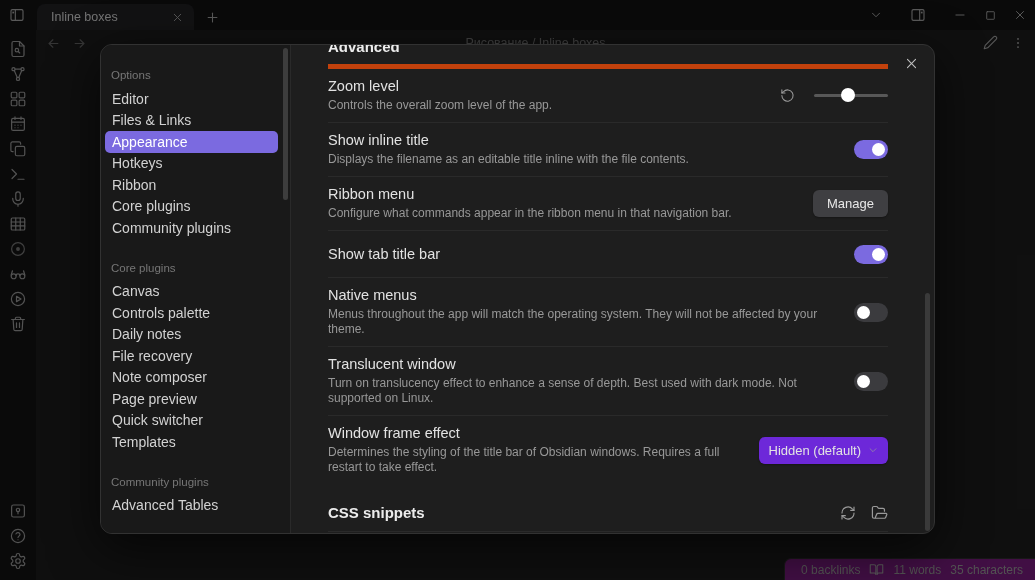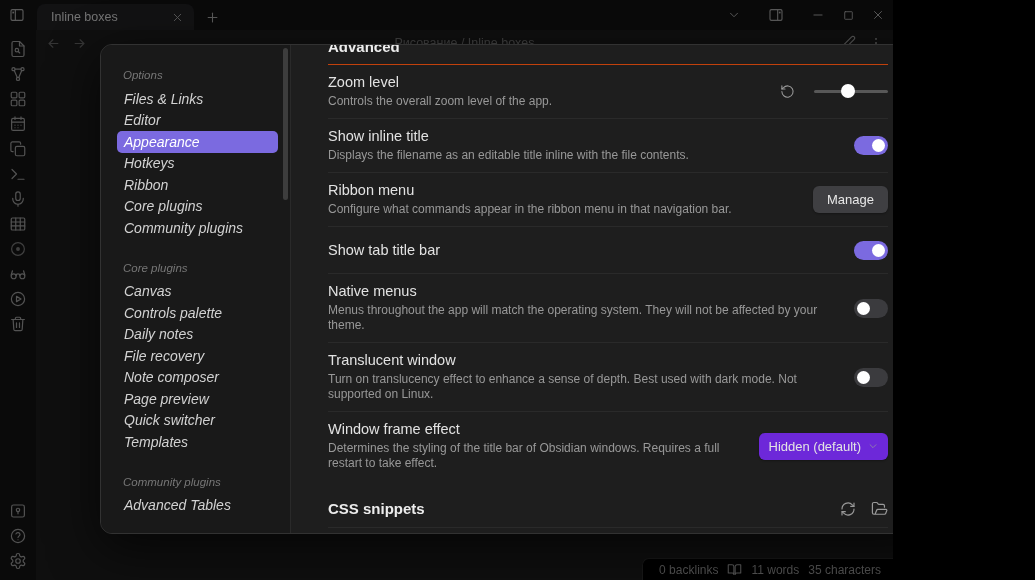--- a/index.html
+++ b/index.html
@@ -1,18 +1,18 @@
 <!DOCTYPE html>
 <html><head>
 <meta charset="utf-8">
 <style>
   * { margin:0; padding:0; box-sizing:border-box; }
   html,body { background:#000; }
   .window {
-    position:relative; width:893px; height:580px; overflow:hidden;
+    position:relative; width:1035px; height:580px; overflow:hidden;
     background:#1b1b1b; font-family:"Liberation Sans", sans-serif;
     -webkit-font-smoothing:antialiased;
   }
   svg { display:block; }
   .ic { stroke:#9a9a9a; fill:none; stroke-width:1.7; stroke-linecap:round; stroke-linejoin:round; }
 
   
   .titlebar { position:absolute; top:0; left:0; right:0; height:30px; background:#121212; display:flex; align-items:flex-end; }
   .tb-toggle { position:absolute; left:9px; top:7px; }
   .tab { margin-left:37px; width:157px; height:26px; background:#1f1f22; border-radius:8px 8px 0 0;
@@ -34,47 +34,47 @@
 
   
   .workspace { position:absolute; left:36px; top:30px; right:0; bottom:0; background:#1b1b1b; }
   .view-header { position:relative; height:27px; }
   .nav-arrows { position:absolute; left:10px; top:6px; display:flex; gap:11px; }
   .nav-arrows .ic { stroke:#5d5d5d; }
   .breadcrumb { position:absolute; left:0; right:0; top:6px; text-align:center; font-size:12.5px; color:#6f6f6f; }
   .vh-right { position:absolute; right:10px; top:5px; display:flex; gap:13px; align-items:center; }
 
   
-  .status-bar { position:absolute; right:0; bottom:0; height:22px; background:#000000;
+  .status-bar { position:absolute; right:0; bottom:0; height:22px; background:#701a75;
                 border:1px solid #2a2a2a; border-right:none; border-bottom:none; border-radius:7px 0 0 0;
                 display:flex; align-items:center; gap:9px; padding:0 12px 0 16px; font-size:12px; color:#8f8f8f; }
 
   
   .overlay { position:absolute; inset:0; background:rgba(0,0,0,0.42); }
 
   
   .modal { position:absolute; left:100px; top:44px; width:835px; height:490px;
            background:#1e1e1e; border:1px solid #323232; border-radius:12px;
            box-shadow:0 14px 50px rgba(0,0,0,.65); display:flex; overflow:hidden; }
   .settings-nav { width:190px; background:#191919; border-right:1px solid #2a2a2a;
-                  padding:24px 12px 0 16px; position:relative; flex:none;font-style:italic; }
+                  padding:24px 12px 0 4px; position:relative; flex:none; }
   .nav-heading { font-size:11.5px; color:#767676; padding:0 6px; margin-bottom:7px; }
   .nav-gap { height:23px; }
   .nav-item { height:21.5px; display:flex; align-items:center; padding:0 7px; margin:0;
               font-size:14px; color:#d2d2d2; border-radius:5px; white-space:nowrap; }
   .nav-item.selected { background:#7b6ae0; color:#ffffff; }
   .nav-scrollthumb { position:absolute; top:3px; right:2px; width:5px; height:152px; background:#3d3d3d; border-radius:3px; }
 
   .settings-content { flex:1; position:relative; padding:0 46px 0 37px; overflow:hidden; }
   .content-scrollthumb { position:absolute; right:4px; top:248px; width:5px; height:238px; background:#3a3a3a; border-radius:3px; }
   .modal-close { position:absolute; top:9px; right:13px; padding:2px; }
   .modal-close .ic { stroke:#c0c0c0; }
 
   .adv-heading { margin-top:-7px; font-size:15px; font-weight:bold; color:#ececec;
-                 padding:0 0 9px; border-bottom:1px solid #c2410c; }
+                 padding:0 0 9px; border-bottom:5px solid #c2410c; }
   .setting-row { display:flex; align-items:center; border-bottom:1px solid #2a2a2a; padding:9px 0; min-height:47px; }
   .setting-row.no-border { border-bottom:none; }
   .row-info { flex:1; padding-right:20px; }
   .row-name { font-size:14.5px; color:#e2e2e2; }
   .row-desc { font-size:12px; color:#989898; margin-top:4px; line-height:1.25; }
   .row-control { flex:none; display:flex; align-items:center; }
 
   .toggle { width:34px; height:19px; border-radius:10px; background:#3b3b3e; position:relative; }
   .toggle .knob { position:absolute; top:3px; left:3px; width:13px; height:13px; border-radius:50%; background:#fff; }
   .toggle.on { background:#7b6ae0; }
@@ -367,22 +367,22 @@
       <span>35 characters</span>
     </div>
   </div>
 
   <div class="overlay"></div>
 
   <div class="modal">
 
     <div class="settings-nav">
       <div class="nav-heading">Options</div>
+      <div class="nav-item">Editor</div>
       <div class="nav-item">Files &amp; Links</div>
-      <div class="nav-item">Editor</div>
       <div class="nav-item selected">Appearance</div>
       <div class="nav-item">Hotkeys</div>
       <div class="nav-item">Ribbon</div>
       <div class="nav-item">Core plugins</div>
       <div class="nav-item">Community plugins</div>
       <div class="nav-gap"></div>
       <div class="nav-heading">Core plugins</div>
       <div class="nav-item">Canvas</div>
       <div class="nav-item">Controls palette</div>
       <div class="nav-item">Daily notes</div>

